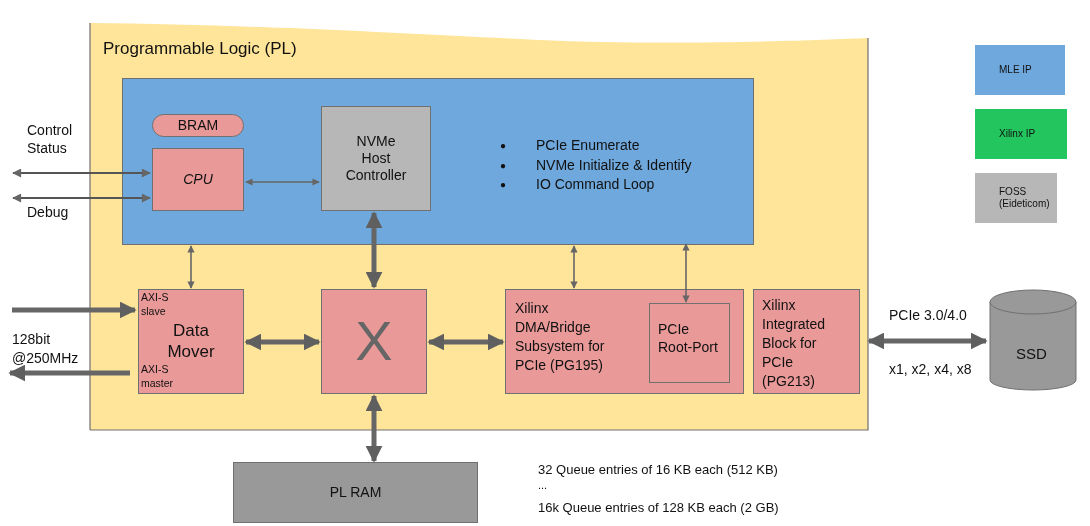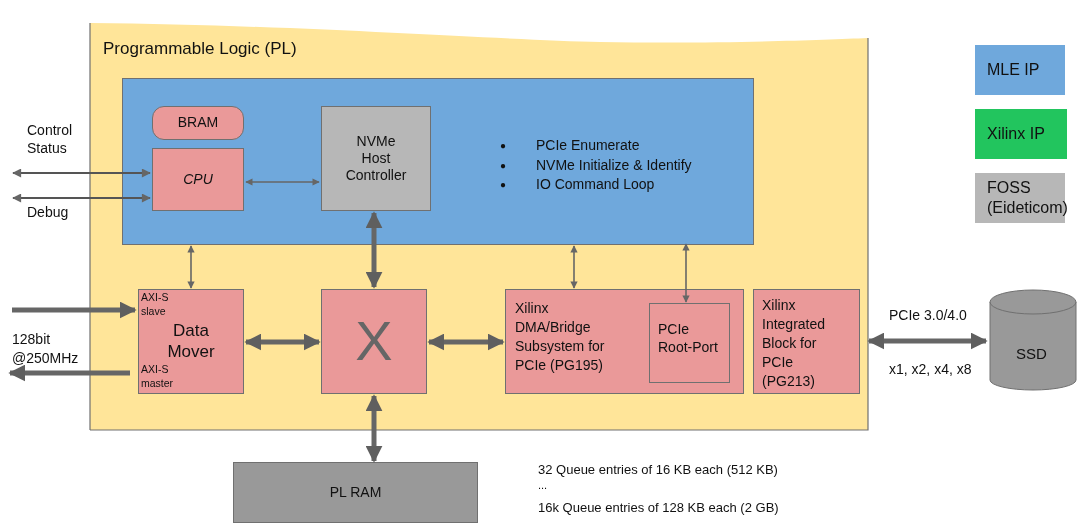--- a/index.html
+++ b/index.html
@@ -12,35 +12,35 @@
   .pink { background: #ea9999; }
   .blue { background: #6fa8dc; }
   .grey { background: #b7b7b7; }
   .dgrey { background: #999999; }
   .lbl { font-size: 14px; }
   .txt { position: absolute; font-size: 14px; line-height: 1.25; white-space: nowrap; }
   .small { font-size: 10.5px; line-height: 1.3; position: absolute; }
   ul.bullets { margin: 0; padding: 0; list-style: none; }
   ul.bullets li { font-size: 14px; line-height: 19.5px; position: relative; padding-left: 36px; }
   ul.bullets li::before { content: "\25CF"; position: absolute; left: 0; top: 0; font-size: 10px; }
-  .legend { display: flex; align-items: center; padding-left: 12px; font-size: 16px; line-height: 1.25; }
+  .legend { display: flex; align-items: center; padding-left: 24px; font-size: 10px; line-height: 1.25; }
 </style>
 </head>
 <body>
 
 <svg class="layer" width="1090" height="526">
   <path d="M90,23 C300,25 500,40 600,42 C720,44 820,40 868,38 L868,430 L90,430 Z" fill="#ffe599" stroke="none"></path>
   <path d="M90,430 L90,23 M868,38 L868,430 L90,430" fill="none" stroke="#707070" stroke-width="1.2"></path>
 </svg>
 
 <div class="txt" style="left:103px;top:38px;font-size:17px;">Programmable Logic (PL)</div>
 
 <div class="abs blue" style="left:122px;top:78px;width:632px;height:167px;border:1px solid #707070;"></div>
 
-<div class="abs box pink lbl" style="left:152px;top:106px;width:92px;height:34px;border-radius:12px;">
+<div class="abs box pink lbl" style="left:152px;top:114px;width:92px;height:23px;border-radius:12px;">
   <span>BRAM</span>
 </div>
 <div class="abs box pink lbl" style="left:152px;top:148px;width:92px;height:63px;font-style:italic;">
   <span>CPU</span>
 </div>
 <div class="abs box grey lbl" style="left:321px;top:106px;width:110px;height:105px;white-space:pre-line;">
   <span>NVMe
 Host
 Controller</span>
 </div>
@@ -138,16 +138,16 @@
 
   <line x1="130" y1="373" x2="10" y2="373" stroke="#666" stroke-width="5" marker-end="url(#ah)"></line>
 </svg>
 
 <div class="abs legend" style="left:975px;top:45px;width:90px;height:50px;background:#6fa8dc;">
   <span>MLE IP</span>
 </div>
 <div class="abs legend" style="left:975px;top:109px;width:92px;height:50px;background:#22c55e;">
   <span>Xilinx IP</span>
 </div>
-<div class="abs legend" style="left:975px;top:173px;width:90px;height:50px;background:#b7b7b7;white-space:pre-line;">
+<div class="abs legend" style="left:975px;top:173px;width:82px;height:50px;background:#b7b7b7;white-space:pre-line;">
   <span>FOSS
 (Eideticom)</span>
 </div>
 
 </body></html>

